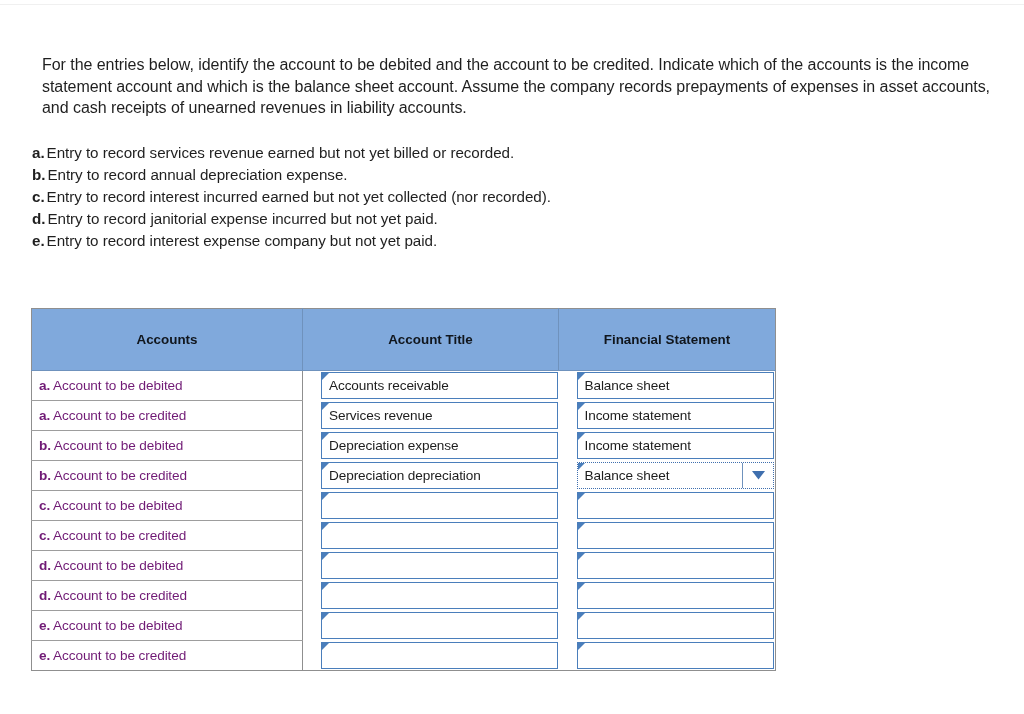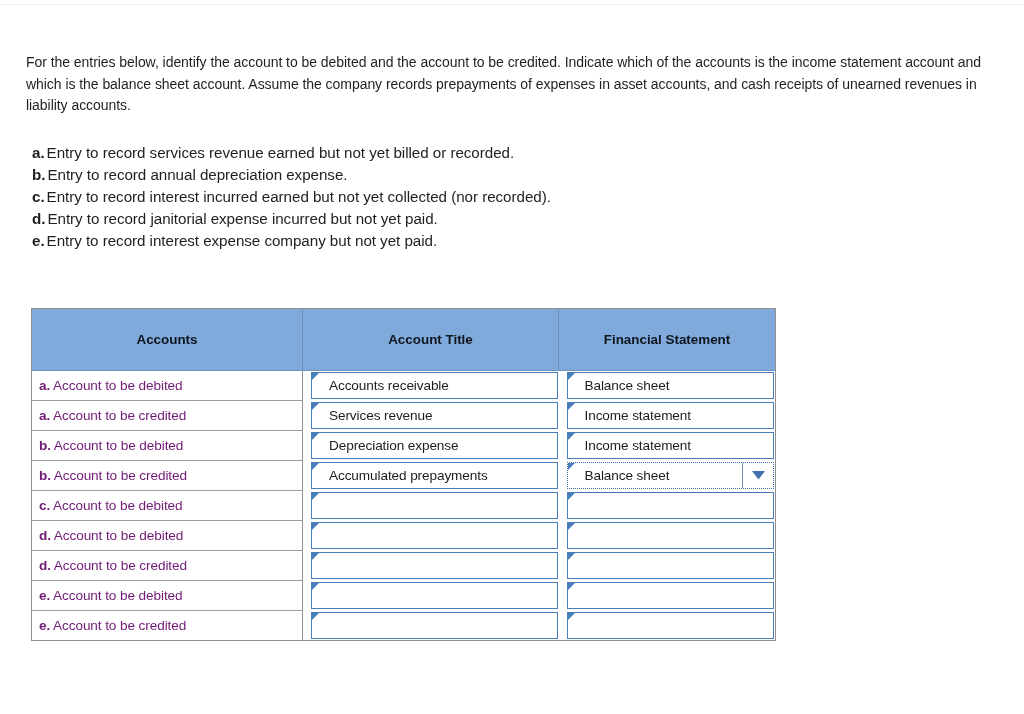--- a/index.html
+++ b/index.html
@@ -29,24 +29,24 @@
   .page {
     position: absolute;
     top: 0;
     left: 0;
     width: 1024px;
   }
 
   
   .intro {
     position: absolute;
-    left: 26px;
+    left: 42px;
     top: 38px;
     width: 972px;
-    font-size: 14px;
+    font-size: 16px;
     line-height: 21.5px;
     color: #1f1f1f;
     letter-spacing: -0.05px;
   }
 
   
   .entry-list {
     position: absolute;
     left: 32px;
     top: 142px;
@@ -117,26 +117,26 @@
     vertical-align: middle;
     height: 29px;
     background: #ffffff;
     position: relative;
   }
 
   .input-box {
     position: relative;
     box-sizing: border-box;
     height: 27px;
-    margin: 1px 1px 1px 8px;
+    margin: 1px 1px 1px 18px;
     border: 1.6px solid #4a7ebb;
     background: #ffffff;
     display: flex;
     align-items: center;
-    padding-left: 17px;
+    padding-left: 7px;
     font-size: 13.6px;
     color: #1d1d1d;
     letter-spacing: -0.1px;
     overflow: hidden;
   }
   
   .input-box::before {
     content: "";
     position: absolute;
     left: 0px;
@@ -247,21 +247,21 @@
             <td class="input-cell">
               <div class="input-box">
                 <span class="val-text">Income statement</span>
               </div>
             </td>
           </tr>
           <tr>
             <td class="label-cell"><span class="row-letter">b.</span> <span>Account to be credited</span></td>
             <td class="input-cell">
               <div class="input-box">
-                <span class="val-text">Accumulated prepayments</span>
+                <span class="val-text">Depreciation depreciation</span>
               </div>
             </td>
             <td class="input-cell">
               <div class="input-box focused">
                 <span class="val-text">Balance sheet</span>
                 <span class="dropdown-arrow">
                   <svg width="13" height="9" viewBox="0 0 13 9" xmlns="http://www.w3.org/2000/svg">
                     <polygon points="0,0 13,0 6.5,8.5" fill="#3f6fae"></polygon>
                   </svg>
                 </span>
@@ -275,20 +275,33 @@
                 <span class="val-text"></span>
               </div>
             </td>
             <td class="input-cell">
               <div class="input-box">
                 <span class="val-text"></span>
               </div>
             </td>
           </tr>
           <tr>
+            <td class="label-cell"><span class="row-letter">c.</span> <span>Account to be credited</span></td>
+            <td class="input-cell">
+              <div class="input-box">
+                <span class="val-text"></span>
+              </div>
+            </td>
+            <td class="input-cell">
+              <div class="input-box">
+                <span class="val-text"></span>
+              </div>
+            </td>
+          </tr>
+          <tr>
             <td class="label-cell"><span class="row-letter">d.</span> <span>Account to be debited</span></td>
             <td class="input-cell">
               <div class="input-box">
                 <span class="val-text"></span>
               </div>
             </td>
             <td class="input-cell">
               <div class="input-box">
                 <span class="val-text"></span>
               </div>

